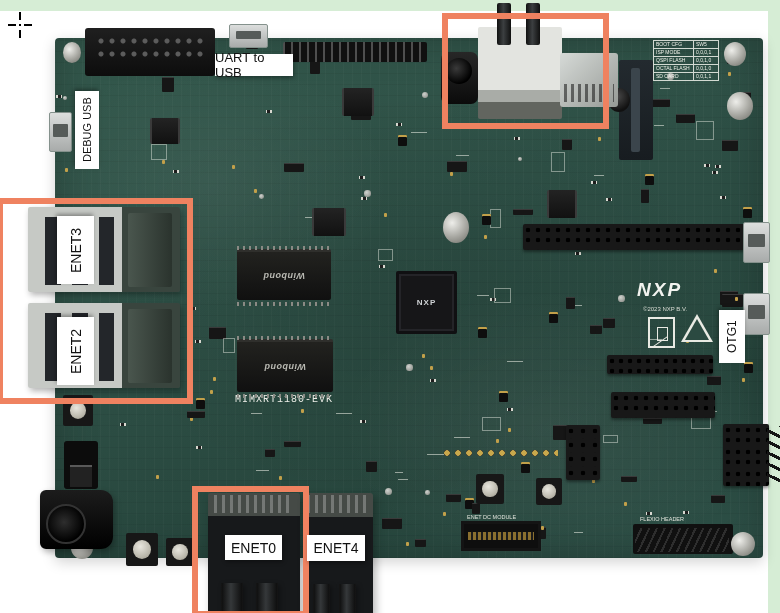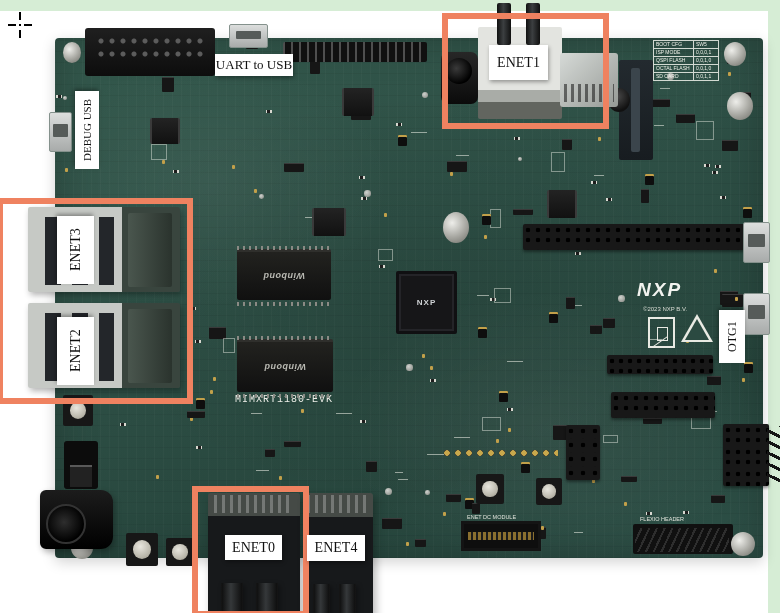--- a/index.html
+++ b/index.html
@@ -152,21 +152,21 @@
        background-size:11px 16px;}
   .dcmod{left:406px;top:483px;width:80px;height:30px;border:3px solid #141414;background:#0e0e0e;z-index:5;}
   .dcmod::after{content:"";position:absolute;left:4px;top:8px;width:66px;height:8px;
        background:repeating-linear-gradient(90deg,#8a6f2f 0 3px,#1a1a1a 3px 5px);}
   
   .ann-rect{position:absolute;border:6px solid #ef8260;z-index:20;}
   .rect-enet1{left:442px;top:13px;width:155px;height:104px;}
   .rect-enet32{left:-3px;top:198px;width:184px;height:194px;}
   .rect-enet0{left:192px;top:486px;width:105px;height:119px;}
   .ann-label{position:absolute;background:#fff;color:#111;z-index:25;display:flex;align-items:center;
-       justify-content:center;box-shadow:1px 2px 4px rgba(0,0,0,.35);font-family:Liberation Serif, serif;}
+       justify-content:center;box-shadow:1px 2px 4px rgba(0,0,0,.35);font-family:Liberation Sans, sans-serif;}
   .vert{writing-mode:vertical-rl;transform:rotate(180deg);}
   .lab-uart{left:215px;top:54px;width:78px;height:22px;font-size:13px;}
   .lab-enet1{left:489px;top:45px;width:59px;height:35px;font-size:14px;}
   .lab-debug{left:75px;top:91px;width:24px;height:78px;font-size:11px;}
   .lab-enet3{left:57px;top:216px;width:37px;height:68px;font-size:14px;}
   .lab-enet2{left:57px;top:317px;width:37px;height:68px;font-size:14px;}
   .lab-enet0{left:225px;top:535px;width:57px;height:25px;font-size:14px;}
   .lab-enet4{left:307px;top:535px;width:58px;height:26px;font-size:14px;}
   .lab-otg1{left:719px;top:310px;width:26px;height:53px;font-size:12px;}
   
@@ -453,20 +453,19 @@
       <div class="dec" style="left: 375px; top: 341px; width: 6px; height: 3px; background: linear-gradient(90deg, rgb(216, 216, 208) 0px, rgb(216, 216, 208) 1.5px, rgb(29, 29, 29) 1.5px, rgb(29, 29, 29) 4.5px, rgb(216, 216, 208) 4.5px);"></div>
       <div class="dec" style="left: 305px; top: 382px; width: 6px; height: 3px; background: linear-gradient(90deg, rgb(216, 216, 208) 0px, rgb(216, 216, 208) 1.5px, rgb(29, 29, 29) 1.5px, rgb(29, 29, 29) 4.5px, rgb(216, 216, 208) 4.5px);"></div>
       <div class="dec" style="left: 507px; top: 101px; width: 10.3338px; height: 11.37px; background: rgb(22, 22, 22); border-top: 1px solid rgb(58, 58, 58); border-radius: 1px;"></div>
     </div>
 
   <div class="ann-rect rect-enet1"></div>
   <div class="ann-rect rect-enet32"></div>
   <div class="ann-rect rect-enet0"></div>
 
   <div class="ann-label lab-uart">UART to USB</div>
-  <div class="ann-label lab-enet1">ENET1</div>
   <div class="ann-label lab-debug vert">DEBUG USB</div>
   <div class="ann-label lab-enet3 vert">ENET3</div>
   <div class="ann-label lab-enet2 vert">ENET2</div>
   <div class="ann-label lab-enet0">ENET0</div>
   <div class="ann-label lab-enet4">ENET4</div>
   <div class="ann-label lab-otg1 vert">OTG1</div>
 </div>
 
 </body></html>

